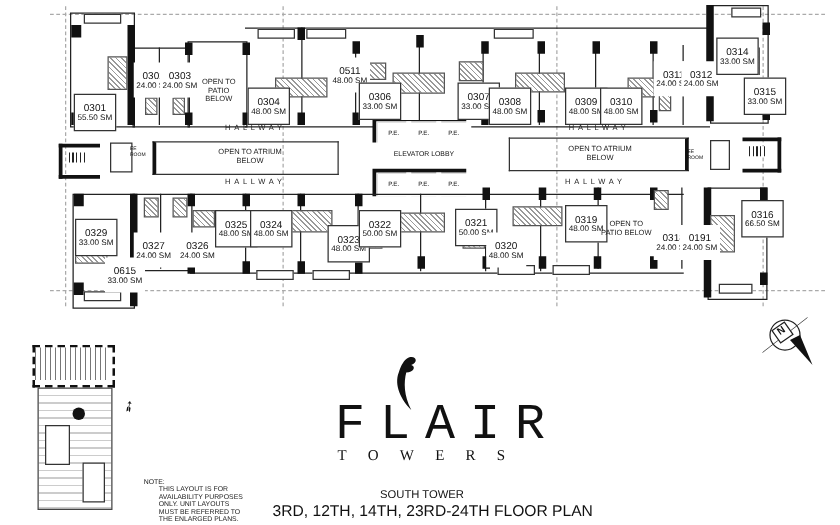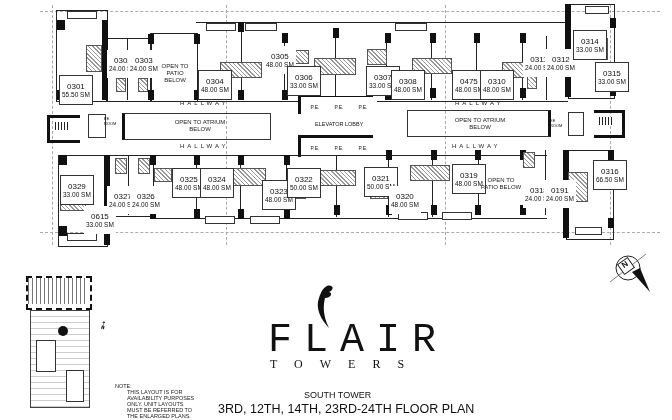--- a/index.html
+++ b/index.html
@@ -91,25 +91,25 @@
   <div class="fixture" style="left:412px;top:58px;width:38px;height:14px;"></div>
   <div class="fixture" style="left:502px;top:62px;width:20px;height:14px;"></div>
   <div class="fixture" style="left:527px;top:75px;width:8px;height:12px;"></div>
   <div class="fixture" style="left:576px;top:38px;width:30px;height:20px;"></div>
 
   <div class="unit-label" style="left:59px;top:75px;"><span class="num">0301</span><span>55.50 SM</span></div>
   <div class="unit-label" style="left:107px;top:50px;border:none;"><span class="num">0302</span><span>24.00 SM</span></div>
   <div class="unit-label" style="left:128px;top:50px;border:none;"><span class="num">0303</span><span>24.00 SM</span></div>
   <div class="open-area" style="left:156px;top:63px;width:38px;">OPEN TO PATIO BELOW</div>
   <div class="unit-label" style="left:198px;top:70px;"><span class="num">0304</span><span>48.00 SM</span></div>
-  <div class="unit-label" style="left:264px;top:46px;border:none;"><span class="num">0305</span><span>48.00 SM</span></div>
+  <div class="unit-label" style="left:264px;top:46px;border:none;"><span class="num">0511</span><span>48.00 SM</span></div>
   <div class="unit-label" style="left:287px;top:66px;"><span class="num">0306</span><span>33.00 SM</span></div>
   <div class="unit-label" style="left:366px;top:66px;"><span class="num">0307</span><span>33.00 SM</span></div>
   <div class="unit-label" style="left:391px;top:70px;"><span class="num">0308</span><span>48.00 SM</span></div>
-  <div class="unit-label" style="left:452px;top:70px;"><span class="num">0475</span><span>48.00 SM</span></div>
+  <div class="unit-label" style="left:452px;top:70px;"><span class="num">0309</span><span>48.00 SM</span></div>
   <div class="unit-label" style="left:480px;top:70px;"><span class="num">0310</span><span>48.00 SM</span></div>
   <div class="unit-label" style="left:523px;top:49px;border:none;"><span class="num">0311</span><span>24.00 SM</span></div>
   <div class="unit-label" style="left:545px;top:49px;border:none;"><span class="num">0312</span><span>24.00 SM</span></div>
   <div class="unit-label" style="left:573px;top:30px;"><span class="num">0314</span><span>33.00 SM</span></div>
   <div class="unit-label" style="left:595px;top:62px;"><span class="num">0315</span><span>33.00 SM</span></div>
 
   <div class="hall" style="left:180px;top:100px;">HALLWAY</div>
   <div class="hall" style="left:455px;top:100px;">HALLWAY</div>
   <div class="hall" style="left:180px;top:143px;">HALLWAY</div>
   <div class="hall" style="left:452px;top:143px;">HALLWAY</div>
@@ -192,21 +192,21 @@
   <div class="fixture" style="left:286px;top:185px;width:18px;height:12px;"></div>
   <div class="fixture" style="left:314px;top:170px;width:40px;height:14px;"></div>
   <div class="fixture" style="left:370px;top:185px;width:16px;height:12px;"></div>
   <div class="fixture" style="left:410px;top:165px;width:38px;height:14px;"></div>
   <div class="fixture" style="left:523px;top:152px;width:10px;height:14px;"></div>
   <div class="fixture" style="left:568px;top:172px;width:18px;height:28px;"></div>
 
   <div class="unit-label" style="left:60px;top:175px;"><span class="num">0329</span><span>33.00 SM</span></div>
   <div class="unit-label" style="left:84px;top:206px;border:none;"><span class="num">0615</span><span>33.00 SM</span></div>
   <div class="unit-label" style="left:107px;top:186px;border:none;"><span class="num">0327</span><span>24.00 SM</span></div>
-  <div class="unit-label" style="left:130px;top:186px;border:none;"><span class="num">0326</span><span>24.00 SM</span></div>
+  <div class="unit-label" style="left:142px;top:186px;border:none;"><span class="num">0326</span><span>24.00 SM</span></div>
   <div class="unit-label" style="left:172px;top:168px;"><span class="num">0325</span><span>48.00 SM</span></div>
   <div class="unit-label" style="left:200px;top:168px;"><span class="num">0324</span><span>48.00 SM</span></div>
   <div class="unit-label" style="left:262px;top:180px;"><span class="num">0323</span><span>48.00 SM</span></div>
   <div class="unit-label" style="left:287px;top:168px;"><span class="num">0322</span><span>50.00 SM</span></div>
   <div class="unit-label" style="left:364px;top:167px;"><span class="num">0321</span><span>50.00 SM</span></div>
   <div class="unit-label" style="left:389px;top:186px;border:none;"><span class="num">0320</span><span>48.00 SM</span></div>
   <div class="unit-label" style="left:452px;top:164px;"><span class="num">0319</span><span>48.00 SM</span></div>
   <div class="open-area" style="left:480px;top:177px;width:42px;">OPEN TO PATIO BELOW</div>
   <div class="unit-label" style="left:523px;top:180px;border:none;"><span class="num">0318</span><span>24.00 SM</span></div>
   <div class="unit-label" style="left:544px;top:180px;border:none;"><span class="num">0191</span><span>24.00 SM</span></div>

